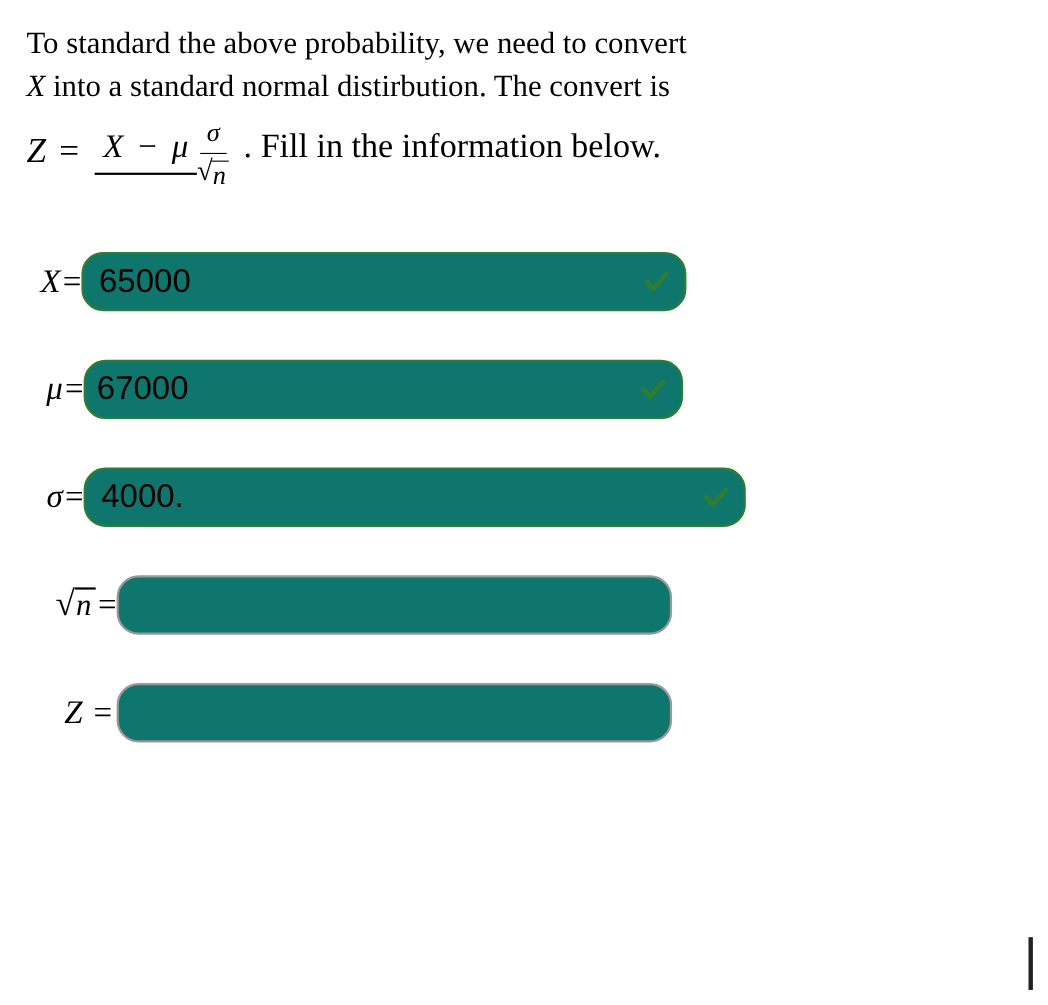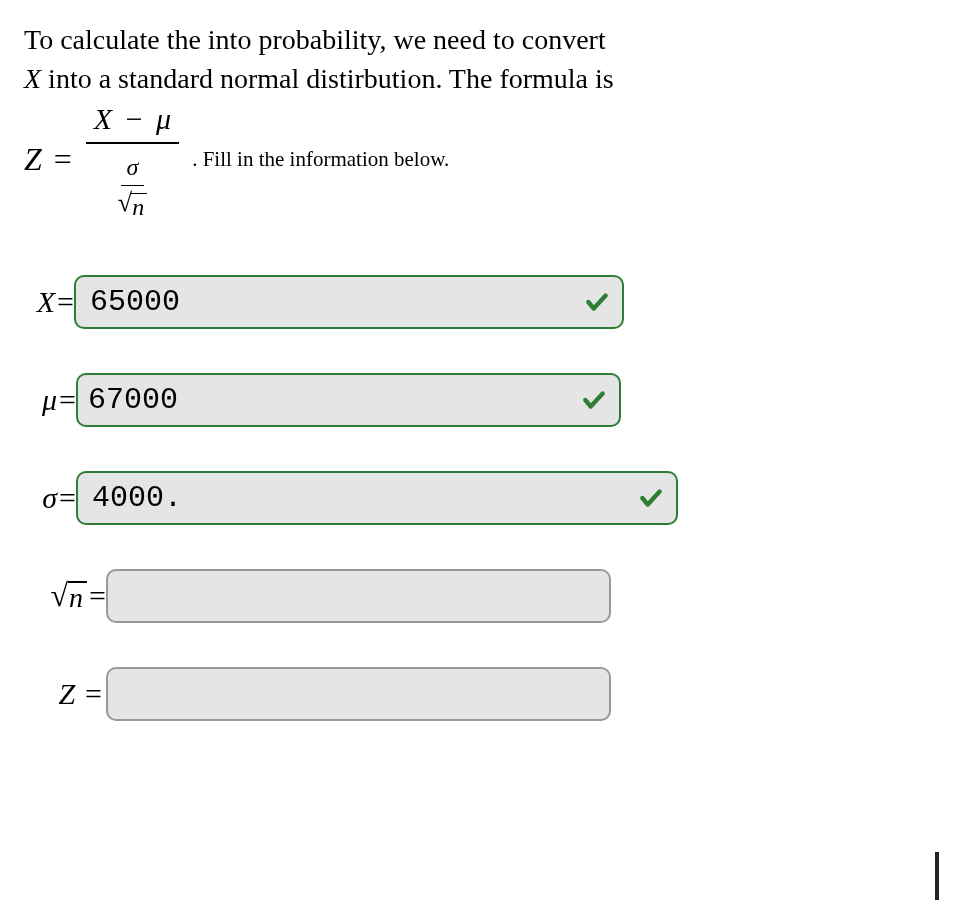--- a/index.html
+++ b/index.html
@@ -33,21 +33,20 @@
       font-size: 32px;
       margin-right: 12px;
     }
     .formula-eq {
       font-family: 'Times New Roman', Times, serif;
       font-size: 32px;
       margin-right: 14px;
     }
     .fraction {
       display: inline-flex;
-      flex-direction: column;
       align-items: center;
       vertical-align: middle;
       font-family: 'Times New Roman', Times, serif;
       justify-content: flex-end;
     }
     .fraction .num {
       padding: 0 8px 2px 8px;
       border-bottom: 2px solid #000;
       font-size: 30px;
       font-style: italic;
@@ -86,21 +85,21 @@
       margin-right: -1px;
     }
     .sqrt-arg {
       border-top: 1.5px solid #000;
       font-style: italic;
       padding: 0 3px 0 1px;
       margin-top: 3px;
       line-height: 1.1;
     }
     .trail-text {
-      font-size: 21px;
+      font-size: 31px;
       margin-left: 6px;
       text-align: center;
     }
     .fields {
       margin-top: 54px;
     }
     .field-row {
       display: flex;
       align-items: center;
       margin-bottom: 44px;
@@ -133,29 +132,29 @@
       padding: 0 4px 0 1px;
       margin-top: 5px;
       font-size: 28px;
       line-height: 1.1;
     }
     .input-wrap {
       position: relative;
       display: inline-block;
     }
     input.answer {
-      font-family: Liberation Mono, monospace;
+      font-family: Liberation Sans, sans-serif;
       font-size: 30px;
       padding: 8px 44px 8px 14px;
       border: 2.5px solid #999;
-      border-radius: 10px;
+      border-radius: 20px;
       width: 540px;
       outline: none;
       color: #000;
-      background: #e5e5e5;
+      background: #0f766e;
     }
     input.answer.correct {
       border-color: #2e7d32;
     }
     .check-icon {
       position: absolute;
       right: 14px;
       top: 50%;
       transform: translateY(-50%);
       color: #2e7d32;
@@ -184,22 +183,22 @@
       bottom: 14px;
       width: 4px;
       height: 48px;
       background: #222;
     }
   </style>
 </head>
 <body>
 
 <div class="instruction">
-  <span>To calculate the into probability, we need to convert </span><br>
-  <span class="math-var">X</span><span> into a standard normal distirbution. The formula is </span><br>
+  <span>To standard the above probability, we need to convert </span><br>
+  <span class="math-var">X</span><span> into a standard normal distirbution. The convert is </span><br>
   <span class="formula">
     <span class="formula-z">Z</span>
     <span class="formula-eq">=</span>
     <span class="fraction">
       <span class="num">
         <span>X</span>
         <span class="minus">−</span>
         <span>μ</span>
       </span>
       <span class="den">

